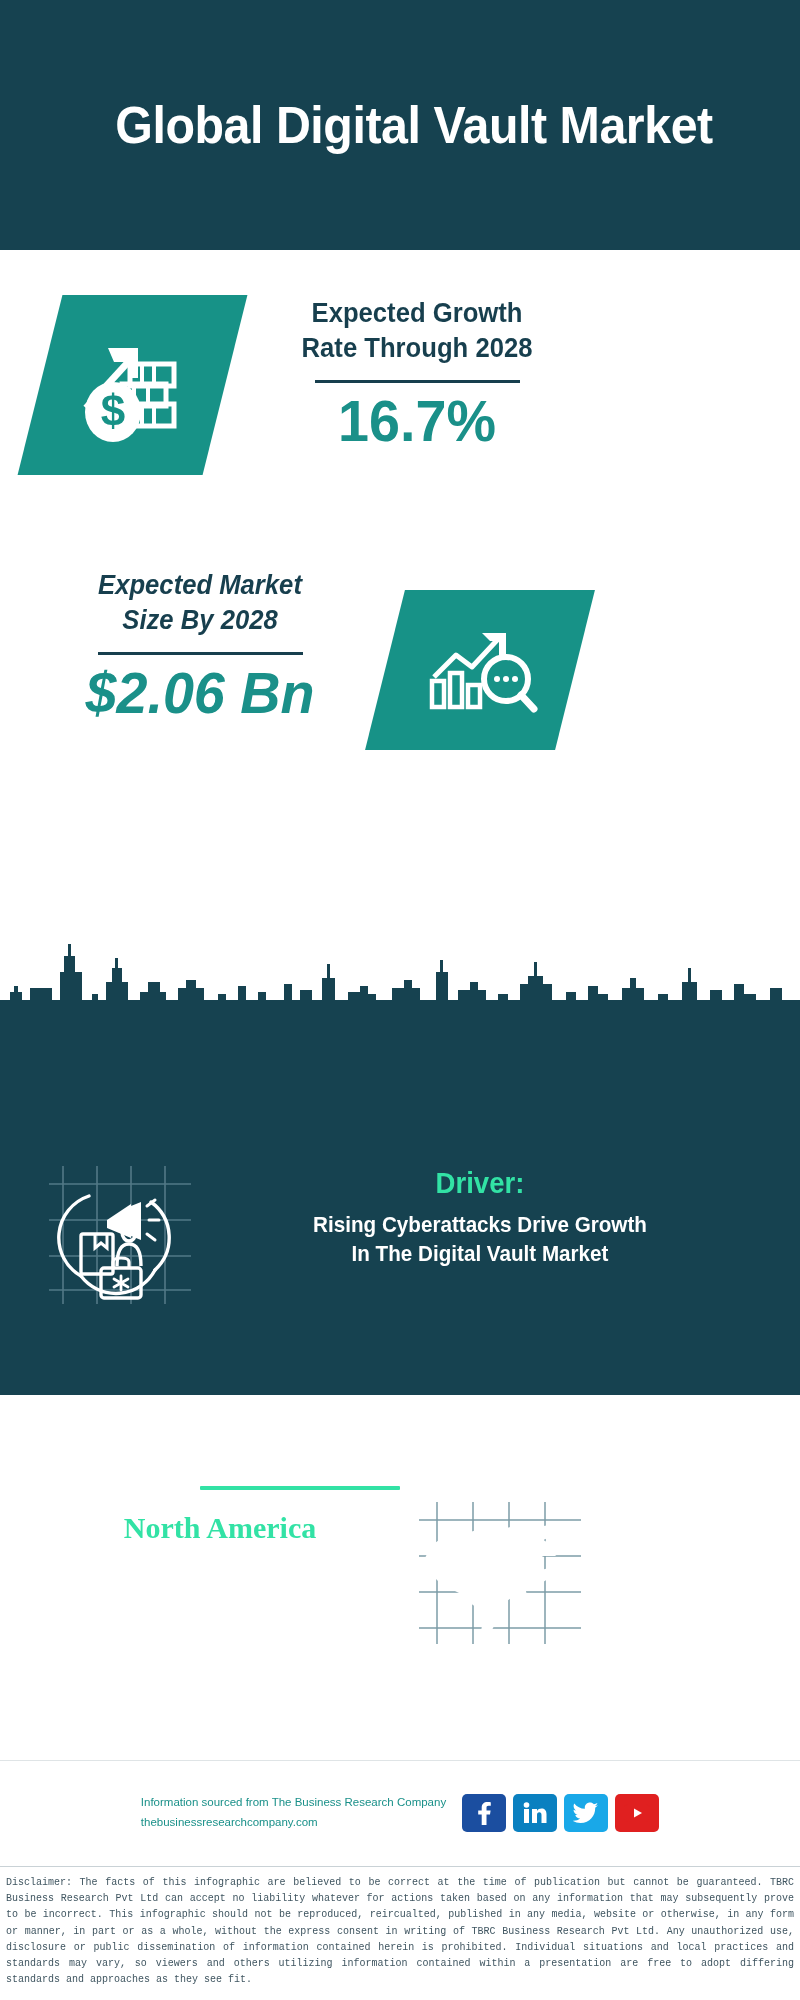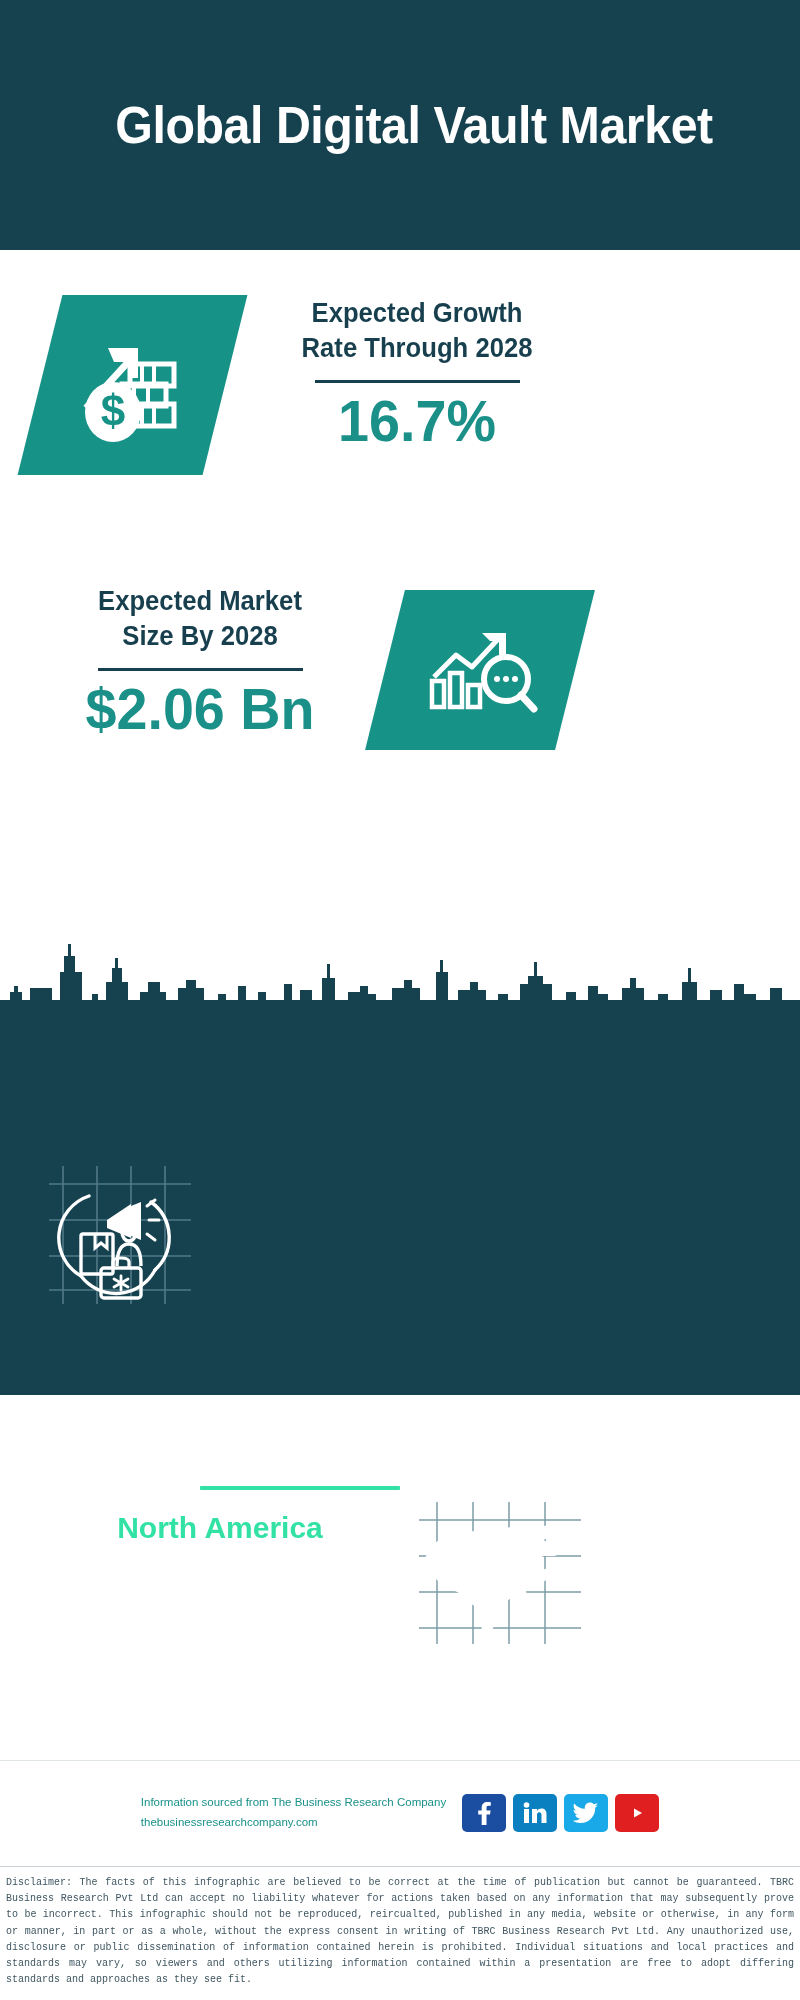--- a/index.html
+++ b/index.html
@@ -59,21 +59,21 @@
     height:3px; background:#173f4e; margin:14px auto 8px auto;
   }
   .stat-value {
     color:#1a9089;
     font-size:58px; font-weight:bold; line-height:1.05;
     transform:scaleX(0.96);
   }
 
   .stat1 { left:252px; top:296px; width:330px; }
   .stat1 .stat-rule { width:205px; }
-  .stat2 { left:40px; top:584px; width:320px; }
+  .stat2 { left:40px; top:568px; width:320px;font-style:italic; }
   .stat2 .stat-rule { width:205px; }
 
   
   .dark-section {
     position:absolute; left:0; top:1010px; width:800px; height:385px;
     background:#164250;
   }
   .skyline {
     position:absolute; left:0; top:-72px; width:800px; height:76px;
     display:block;
@@ -91,21 +91,21 @@
   .driver-text {
     color:#ffffff; font-size:21.5px; font-weight:bold; line-height:1.33;
     margin-top:10px; transform:scaleX(0.96);
   }
 
   .mid-rule {
     position:absolute; left:200px; top:1486px; width:200px; height:4px;
     background:#32e2a5; border-radius:1px;
   }
 
-  .region-block { position:absolute; left:45px; top:1510px; width:350px; text-align:center; }
+  .region-block { position:absolute; left:45px; top:1510px; width:350px; text-align:center;font-family:Liberation Serif, serif; }
   .region-name { color:#32e2a5; font-size:30px; font-weight:bold; line-height:1.2; }
   .region-sub  { color:#ffffff; font-size:27px; line-height:1.3; margin-top:2px; }
 
   
   .footer-band {
     position:absolute; left:0; top:1760px; width:800px; height:105px;
     background:#ffffff;
     border-top:1px solid #dfe4e6;
   }
   .footer-inner {
@@ -243,20 +243,27 @@
       <rect x="56" y="110" width="40" height="30" rx="3" fill="none" stroke="#ffffff" stroke-width="3.4"></rect>
       <path d="M68 110 L68 104 Q68 100 76 100 Q84 100 84 104 L84 110" fill="none" stroke="#ffffff" stroke-width="3.2"></path>
       <g stroke="#ffffff" stroke-width="2.8" stroke-linecap="round">
         <line x1="76" y1="118" x2="76" y2="132"></line>
         <line x1="69" y1="121" x2="83" y2="129"></line>
         <line x1="83" y1="121" x2="69" y2="129"></line>
       </g>
     </svg>
   </div>
 
+  <div class="driver-block">
+    <div class="driver-title">Driver:</div>
+    <div class="driver-text">
+      <span>Rising Cyberattacks Drive Growth</span><br>
+      <span>In The Digital Vault Market</span>
+    </div>
+  </div>
 
   <div class="mid-rule"></div>
 
   <div class="region-block">
     <div class="region-name">North America</div>
     <div class="region-sub">
       <span>is the largest region</span><br>
       <span>in the market</span>
     </div>
   </div>

